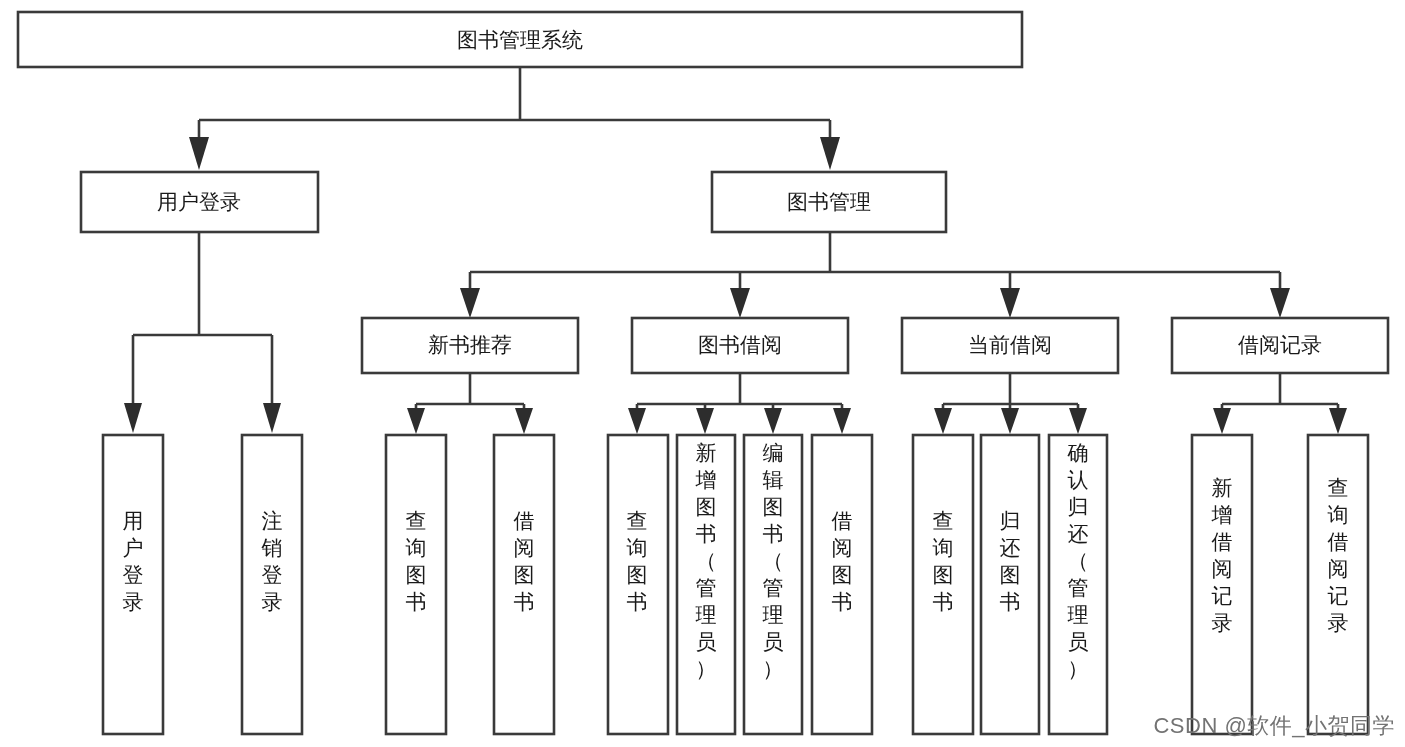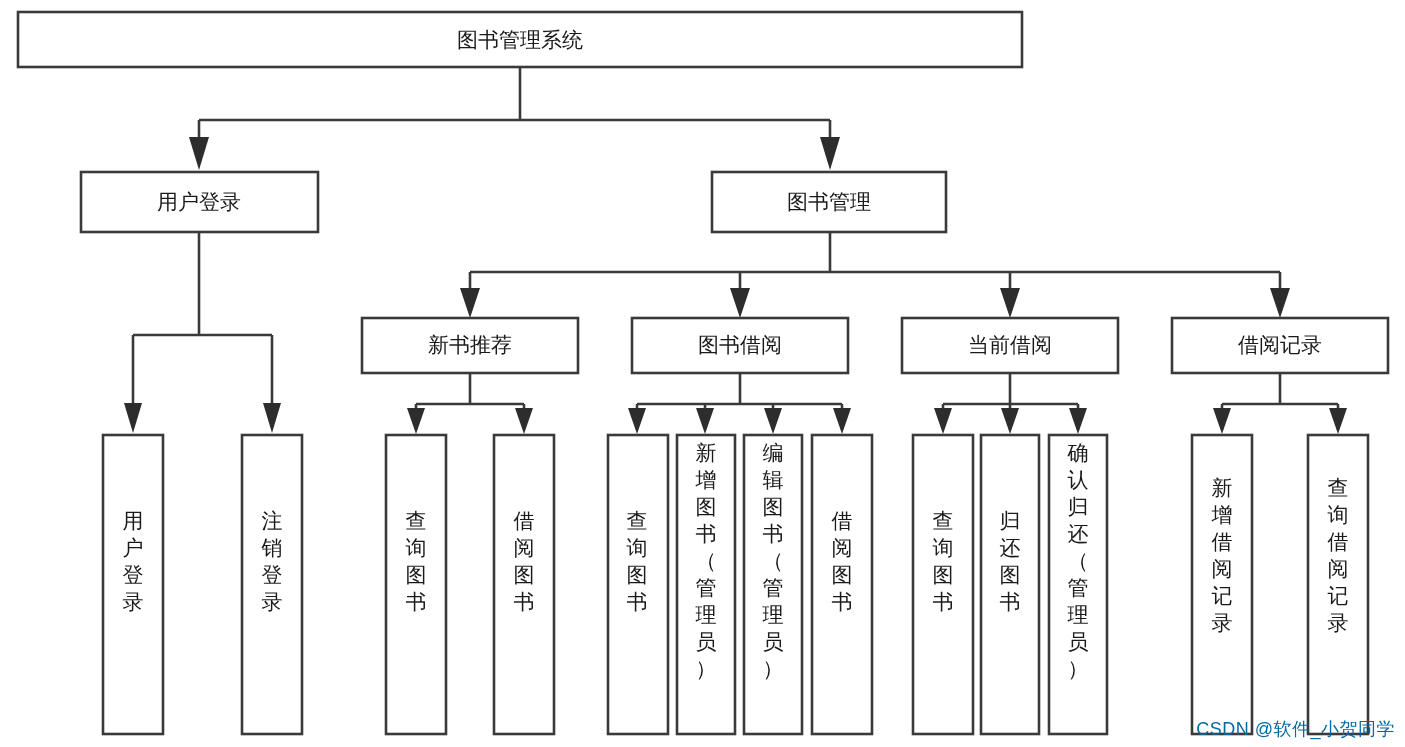--- a/index.html
+++ b/index.html
@@ -51,22 +51,22 @@
     font-family: "Liberation Sans", "DejaVu Sans", sans-serif;
     font-size: 21px;
     fill: #1a1a1a;
     text-anchor: middle;
   }
   .watermark {
     position: absolute;
     right: 10px;
     bottom: 6px;
     font-family: "Liberation Sans", "DejaVu Sans", sans-serif;
-    font-size: 18px;
-    color: #0369a1;
+    font-size: 22px;
+    color: #737373;
     letter-spacing: 0.5px;
     white-space: nowrap;
     pointer-events: none;
   }
 </style>
 </head>
 <body>
 
 <div id="diagram-root">
 

